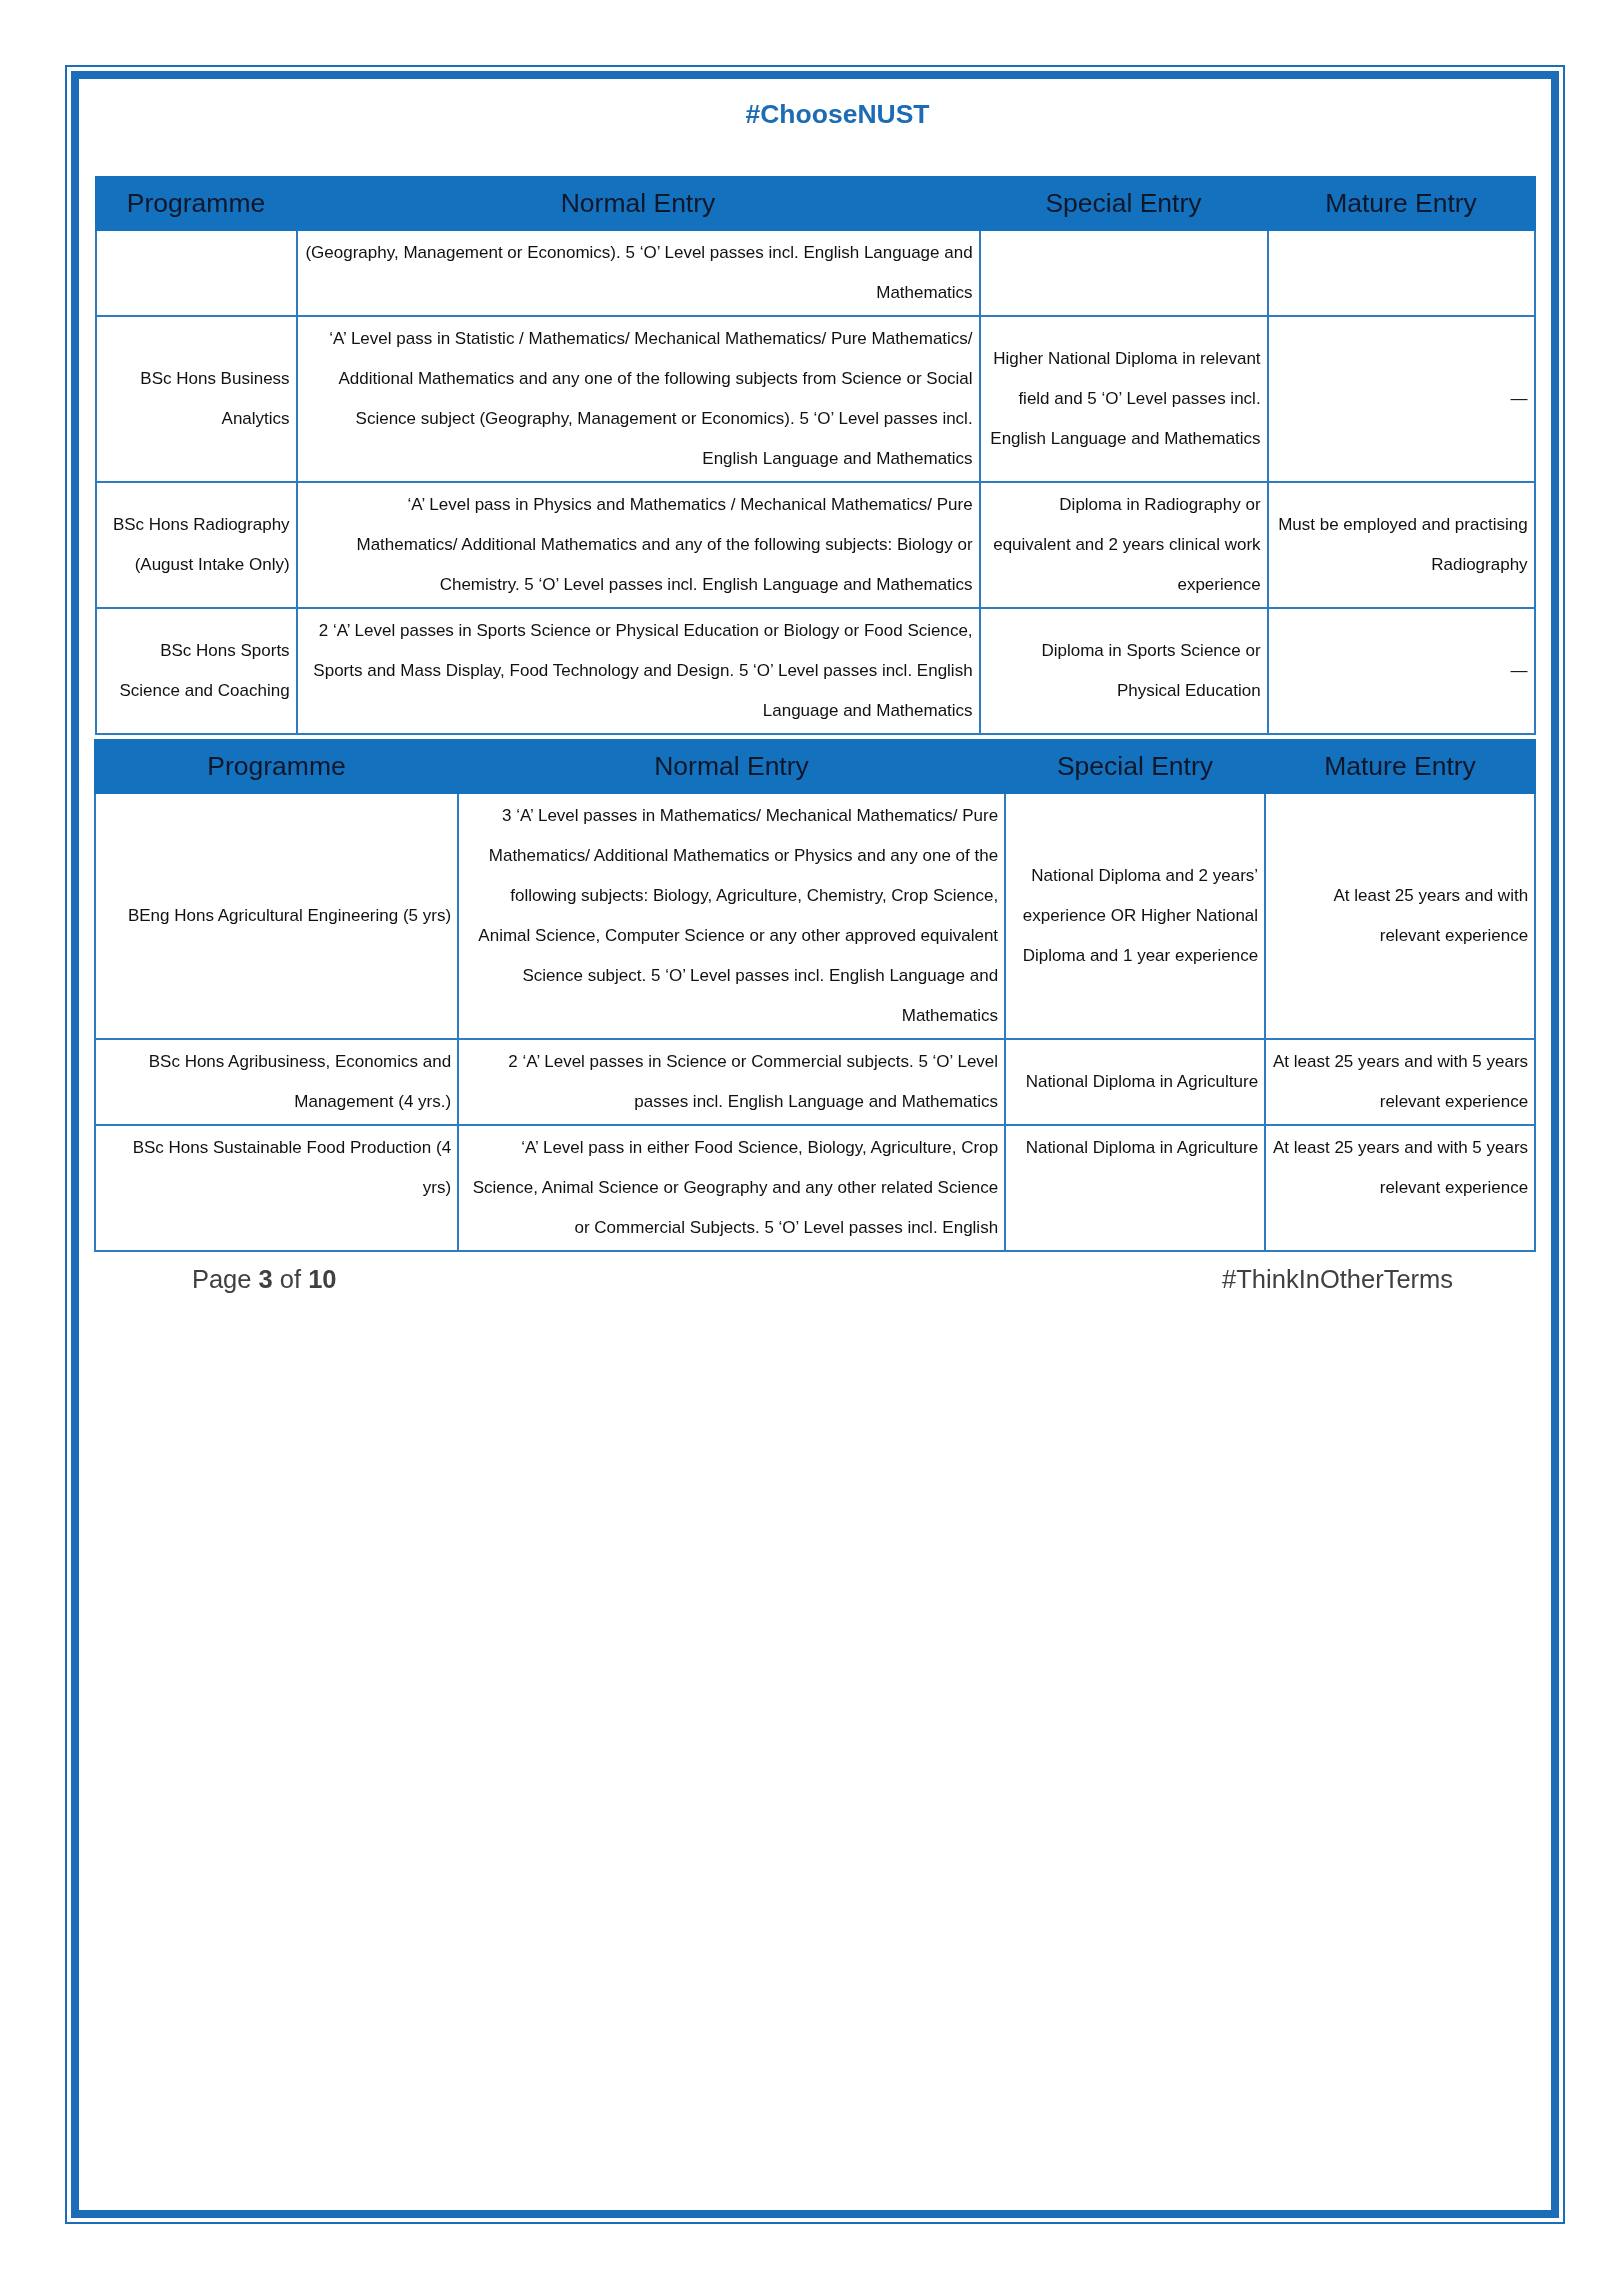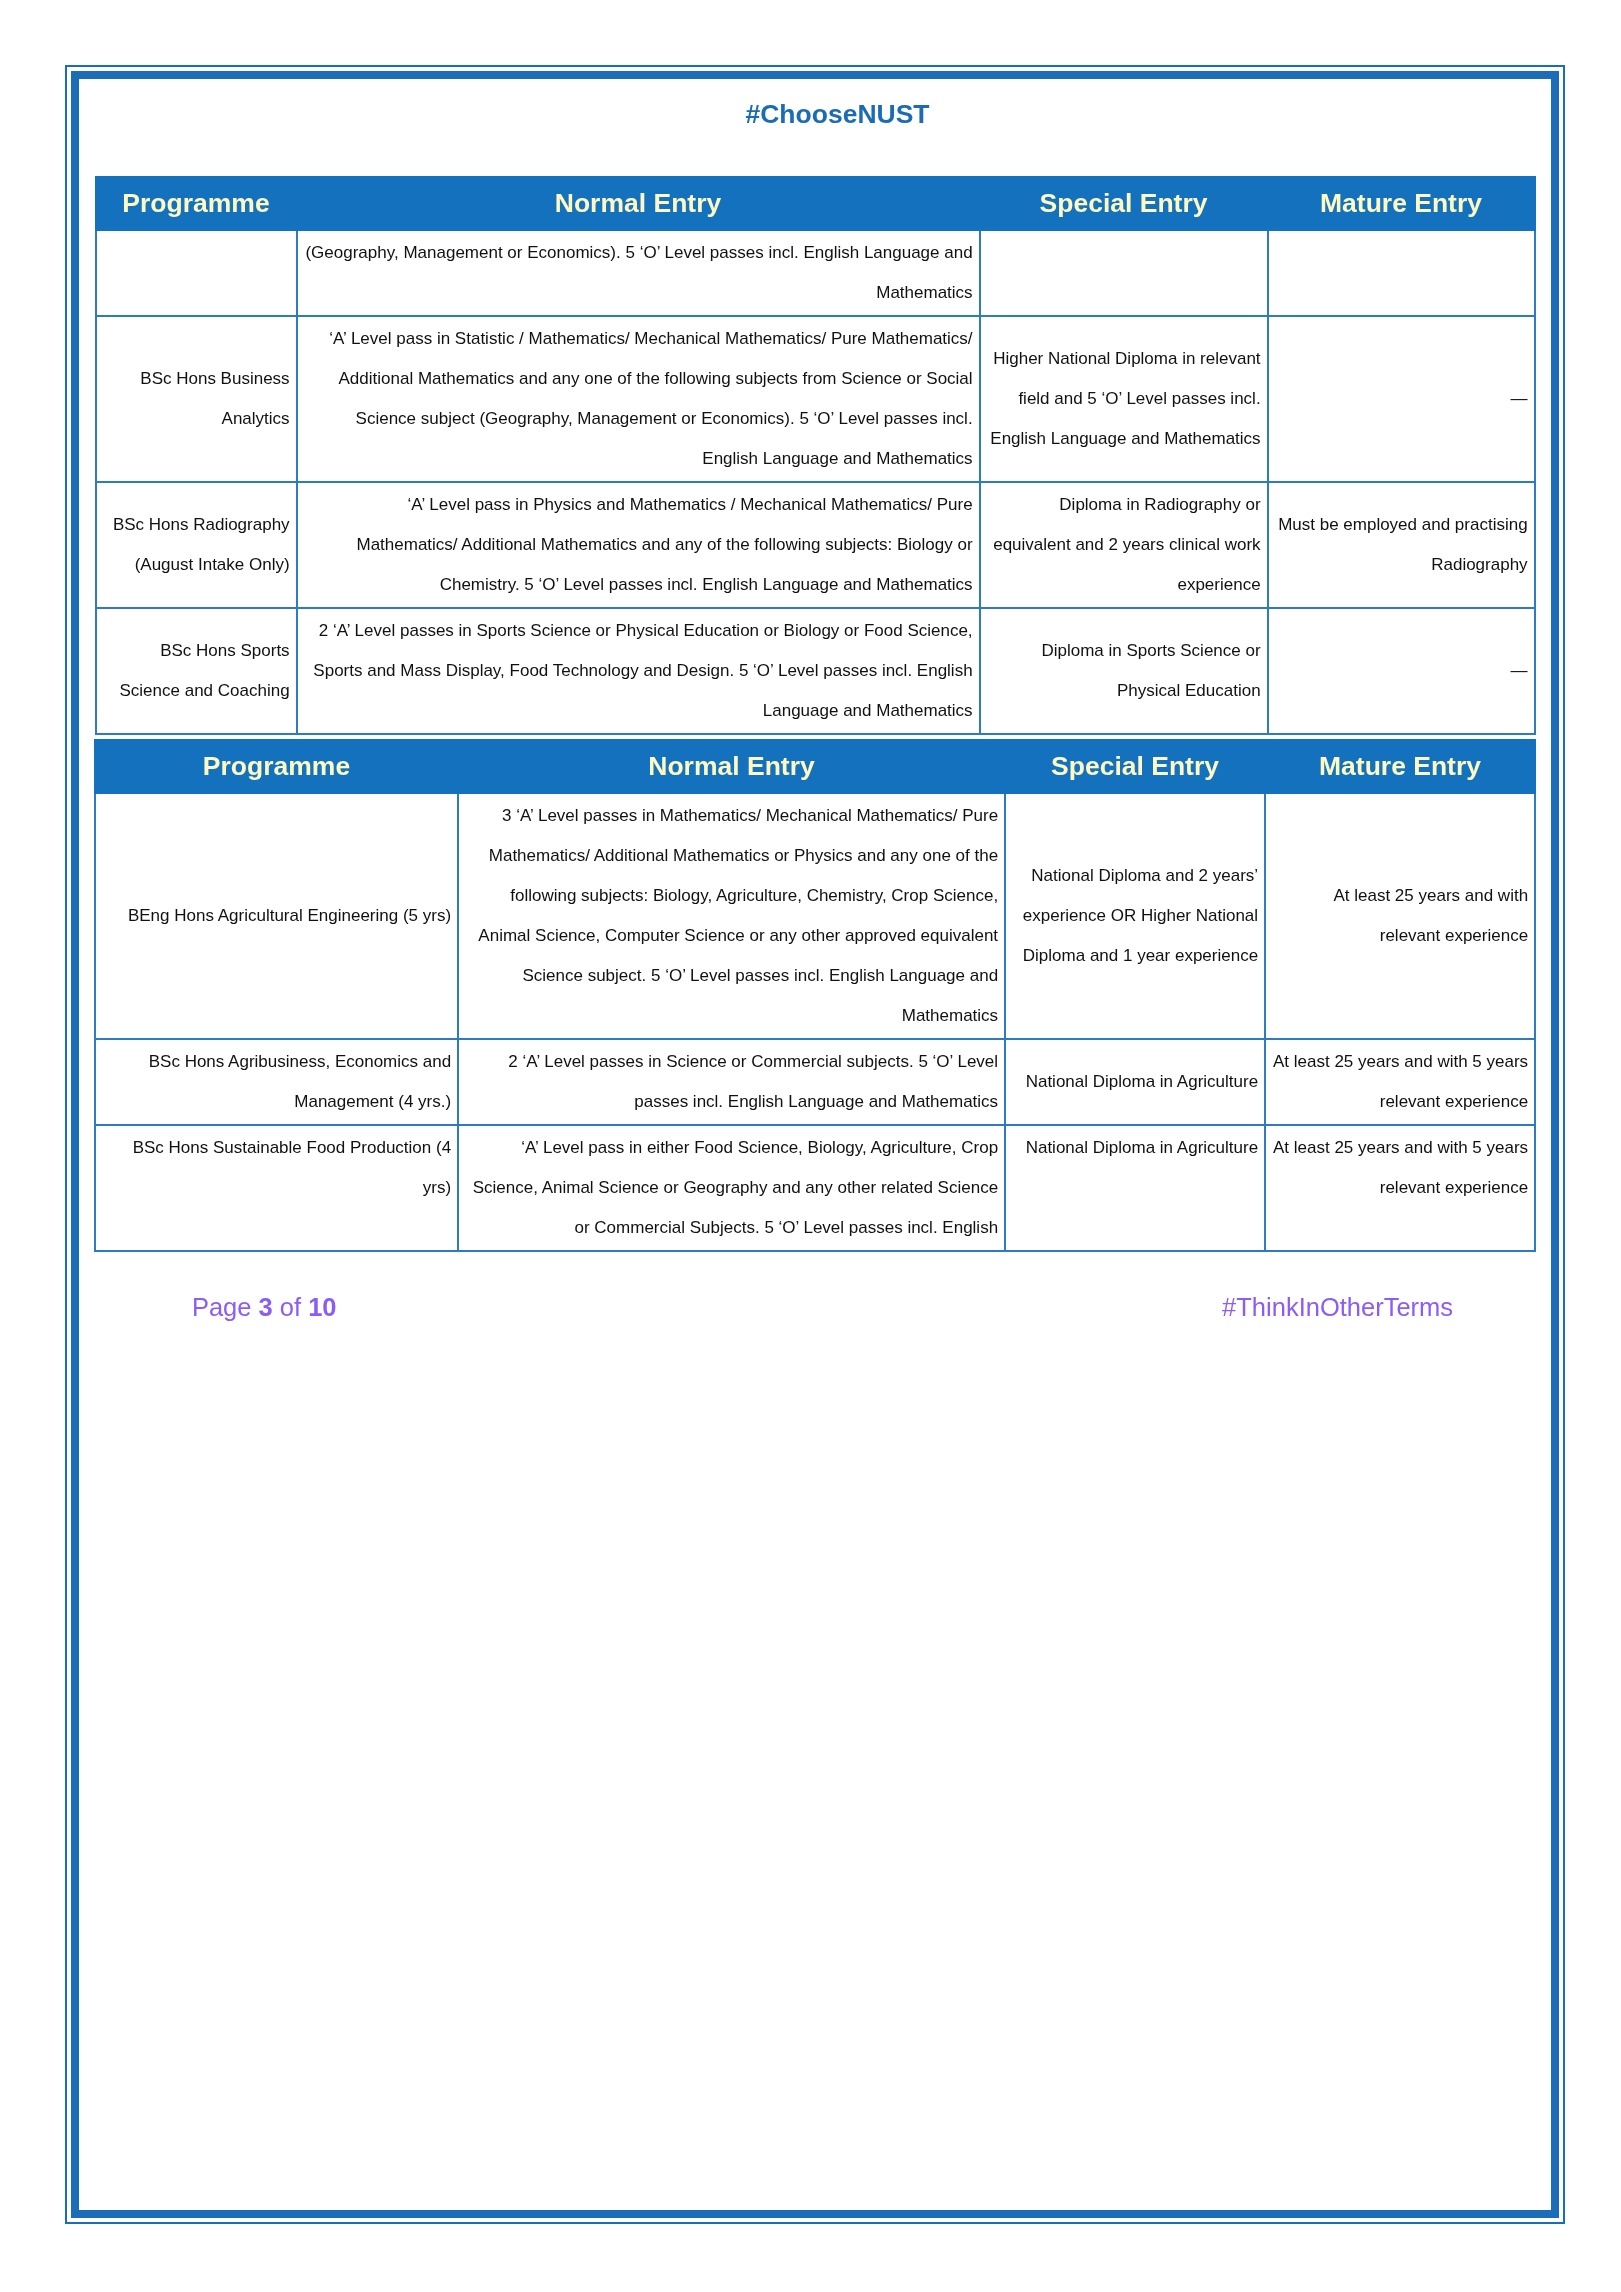--- a/index.html
+++ b/index.html
@@ -22,40 +22,40 @@
   }
   .hashtag-top{
     text-align:center;font-size:26.5px;font-weight:bold;color:#1b6cb5;
     line-height:33px;margin-top:2px;padding-left:45px;
   }
   table.req{
     border-collapse:collapse;table-layout:fixed;
     width:1439px;margin:45px auto 0 auto;
   }
   table.req th{
-    background:#1471bd;color:#fef9c3;font-size:26.5px;font-weight:bold;
+    background:#1471bd;color:#0f172a;font-size:26.5px;font-weight:normal;
     padding:6.9px 2px;border:2px solid #1471bd;line-height:37px;
   }
   table.req td{
     border:2px solid #2e7cc0;vertical-align:middle;
     font-size:17px;line-height:40px;padding:2px 5.9px;
     word-wrap:break-word;
     text-align:right;
   }
   table.req td.prog{font-weight:normal;}
   table.req tr.cutoff td{vertical-align:top;margin-top:8px;}
   .faculty-heading{
     text-align:center;font-size:44px;font-weight:800;color:#1a74c4;
     line-height:51px;margin:19.6px 0 3.9px 0;letter-spacing:0.5px;
   }
   table.req.second{margin-top:3.9px;}
   .footer-row{
     display:flex;justify-content:space-between;align-items:baseline;
-    padding:0 98px 0 113px;margin-top:41px;
-    font-size:25.5px;color:#8b5cf6;
+    padding:0 98px 0 113px;margin-top:13px;
+    font-size:25.5px;color:#404040;
   }
   .footer-page b{font-weight:bold;}
   .footer-hash{font-weight:normal;}
 </style>
 </head>
 <body>
 
 <div class="frame-outer">
   <div class="frame-inner">
 

